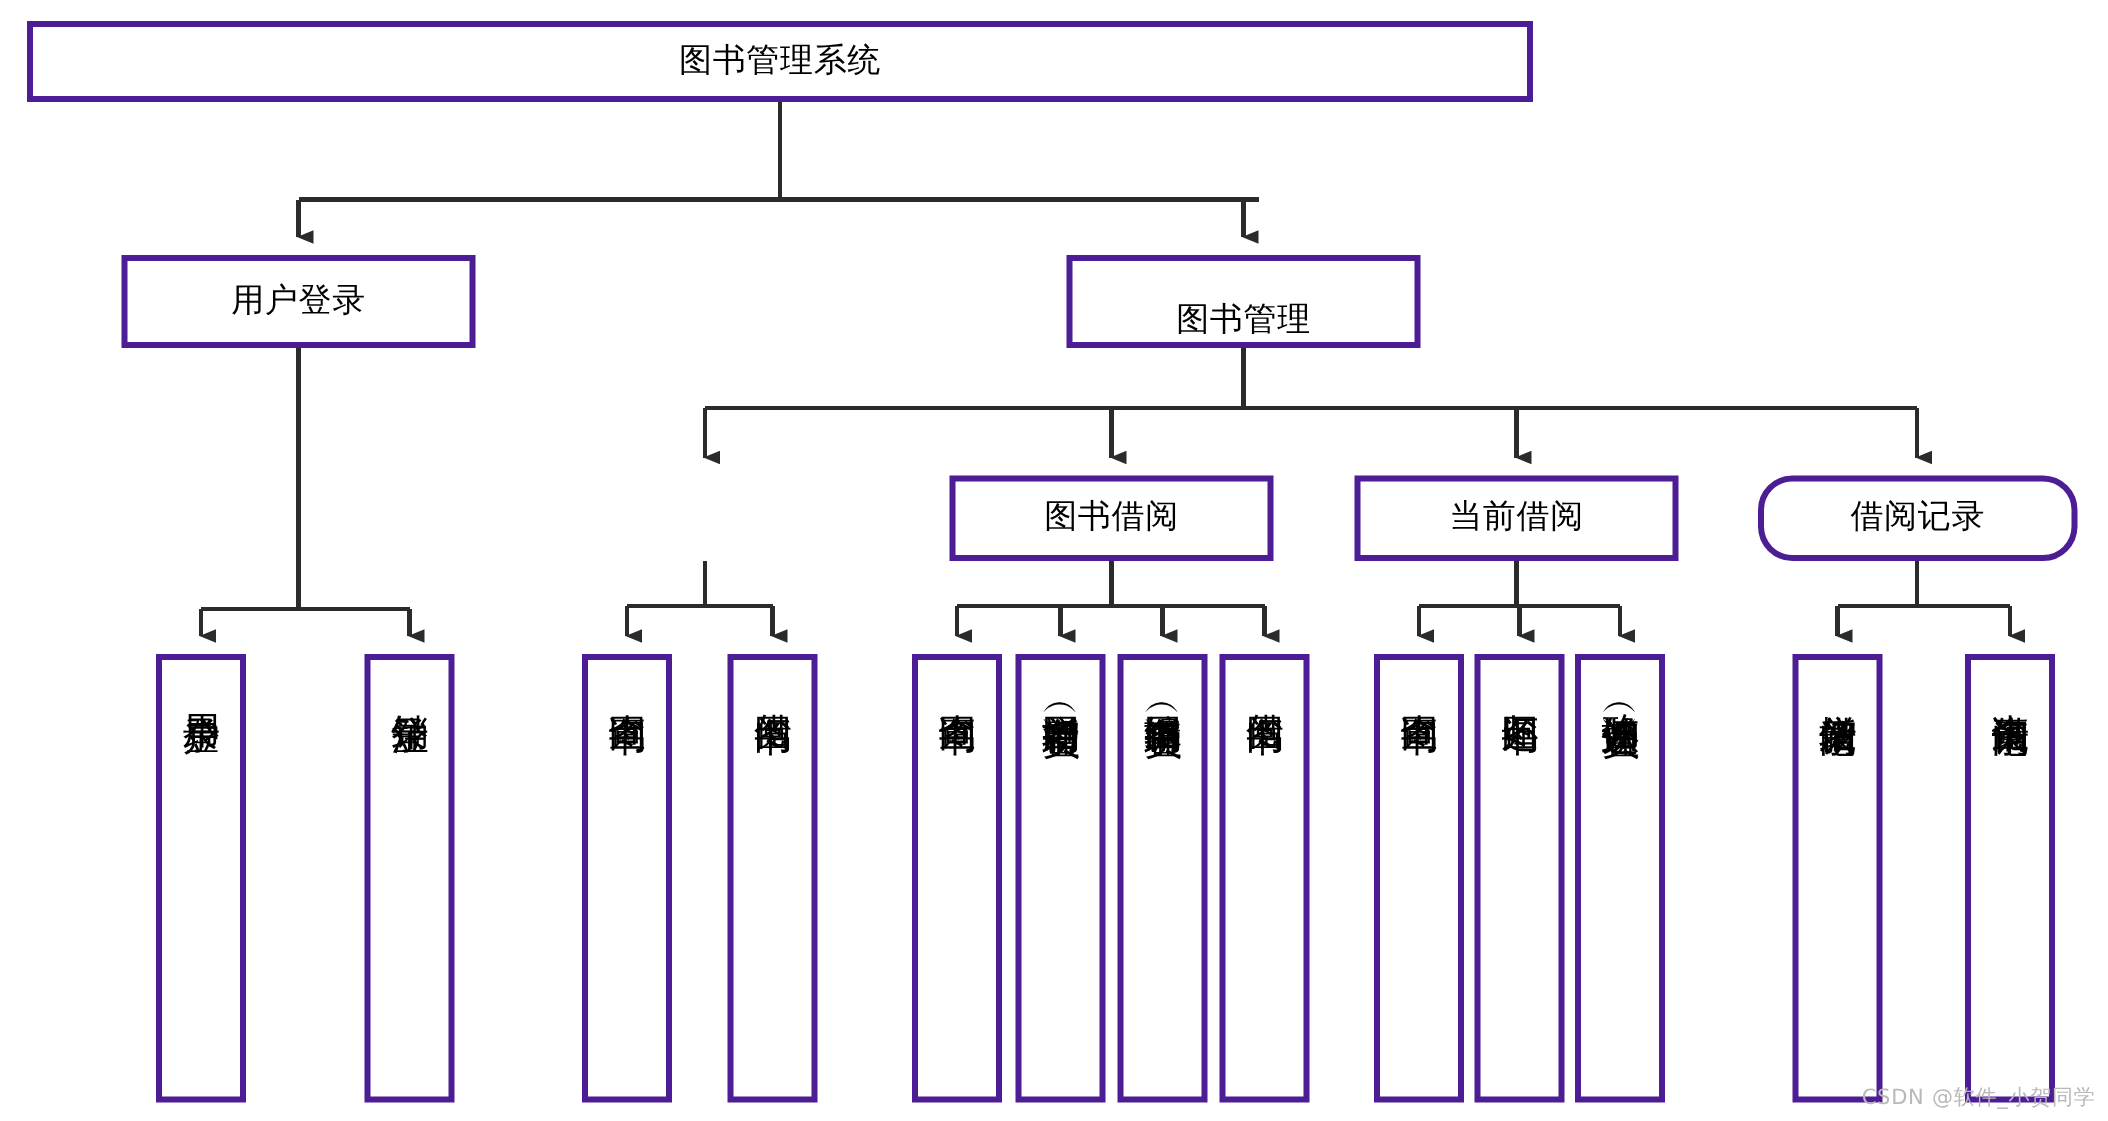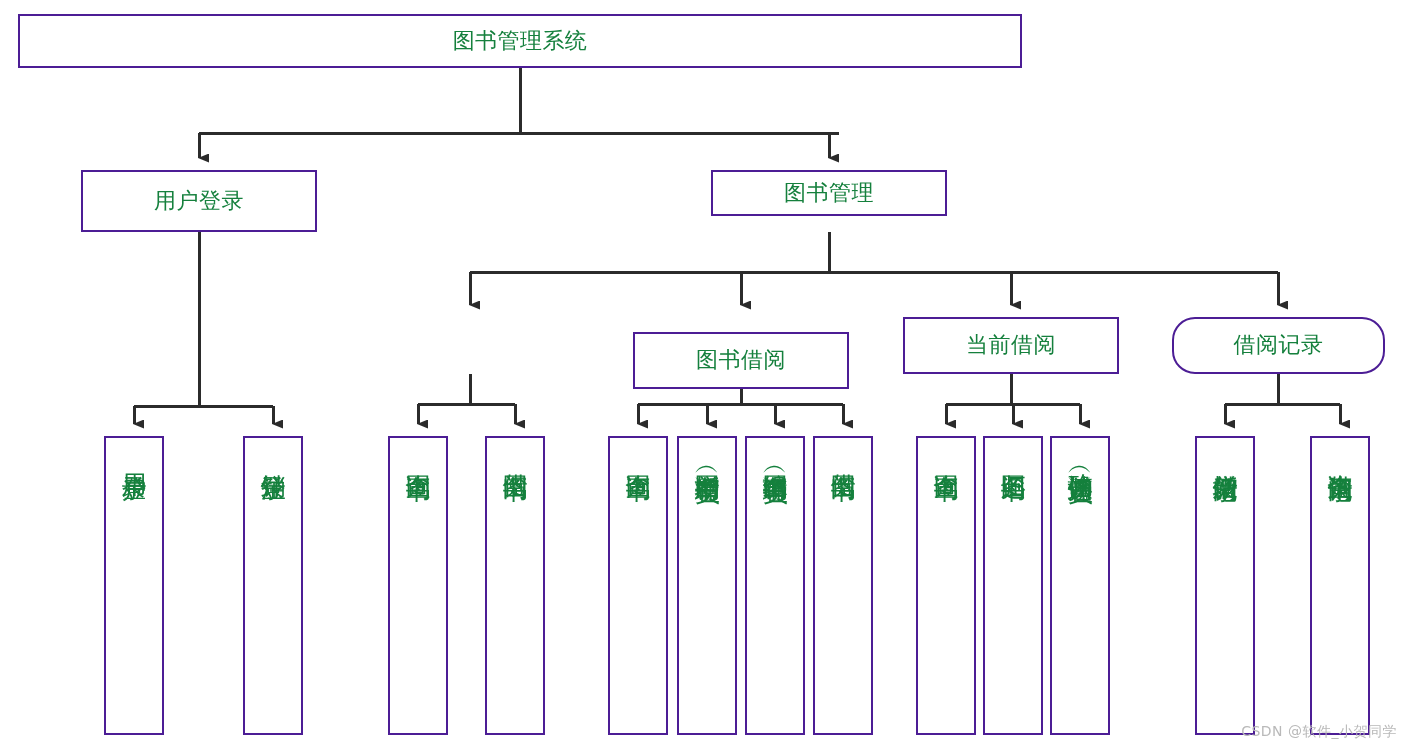--- a/index.html
+++ b/index.html
@@ -23,25 +23,25 @@
     left: 0;
     top: 0;
     width: 1405px;
     height: 747px;
     pointer-events: none;
   }
   .node {
     position: absolute;
     box-sizing: border-box;
     background: #ffffff;
-    border: 2px solid #4c1d95;
+    border: 4px solid #4c1d95;
     display: flex;
     align-items: center;
     justify-content: center;
-    color: #15803d;
+    color: #000000;
   }
   .node .label {
     display: block;
     text-align: center;
     line-height: 1.28;
     letter-spacing: 0.02em;
   }
   .node.horiz .label {
     font-size: 22px;
     writing-mode: horizontal-tb;
@@ -128,25 +128,25 @@
     </g>
   </svg>
 
   <div class="node horiz root" style="left:18px; top:14px; width:1004px; height:54px;">
     <span class="label">图书管理系统</span>
   </div>
 
   <div class="node horiz" style="left:81px; top:170px; width:236px; height:62px;">
     <span class="label">用户登录</span>
   </div>
-  <div class="node horiz" style="left:711px; top:170px; width:236px; height:46px;">
+  <div class="node horiz" style="left:711px; top:170px; width:236px; height:62px;align-items:flex-end;">
     <span class="label">图书管理</span>
   </div>
 
-  <div class="node horiz" style="left:633px; top:317px; width:216px; height:57px;margin-top:15px;">
+  <div class="node horiz" style="left:633px; top:317px; width:216px; height:57px;">
     <span class="label">图书借阅</span>
   </div>
   <div class="node horiz" style="left:903px; top:317px; width:216px; height:57px;">
     <span class="label">当前借阅</span>
   </div>
   <div class="node horiz" style="left:1172px; top:317px; width:213px; height:57px;border-radius:23px;">
     <span class="label">借阅记录</span>
   </div>
 
   <div class="node vert" style="left:104px; top:436px; width:60px; height:299px;">

